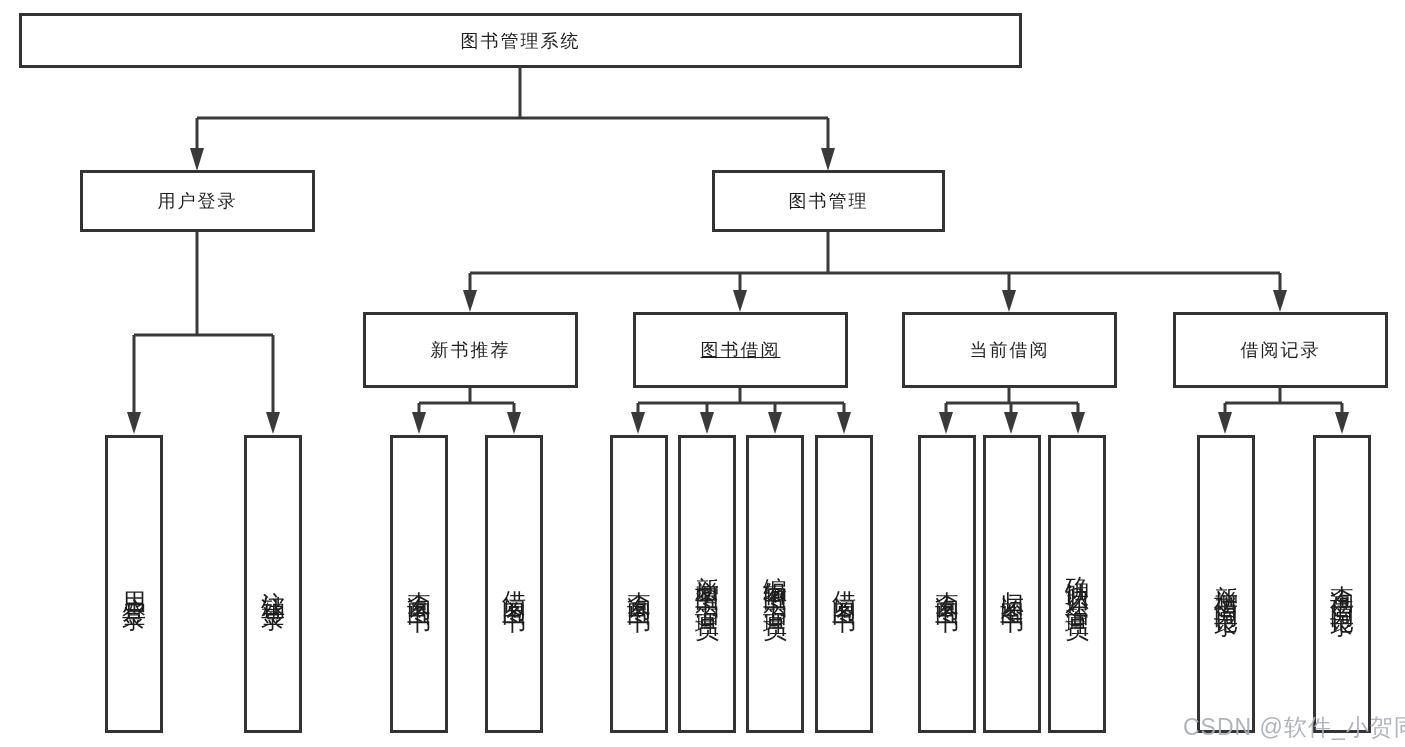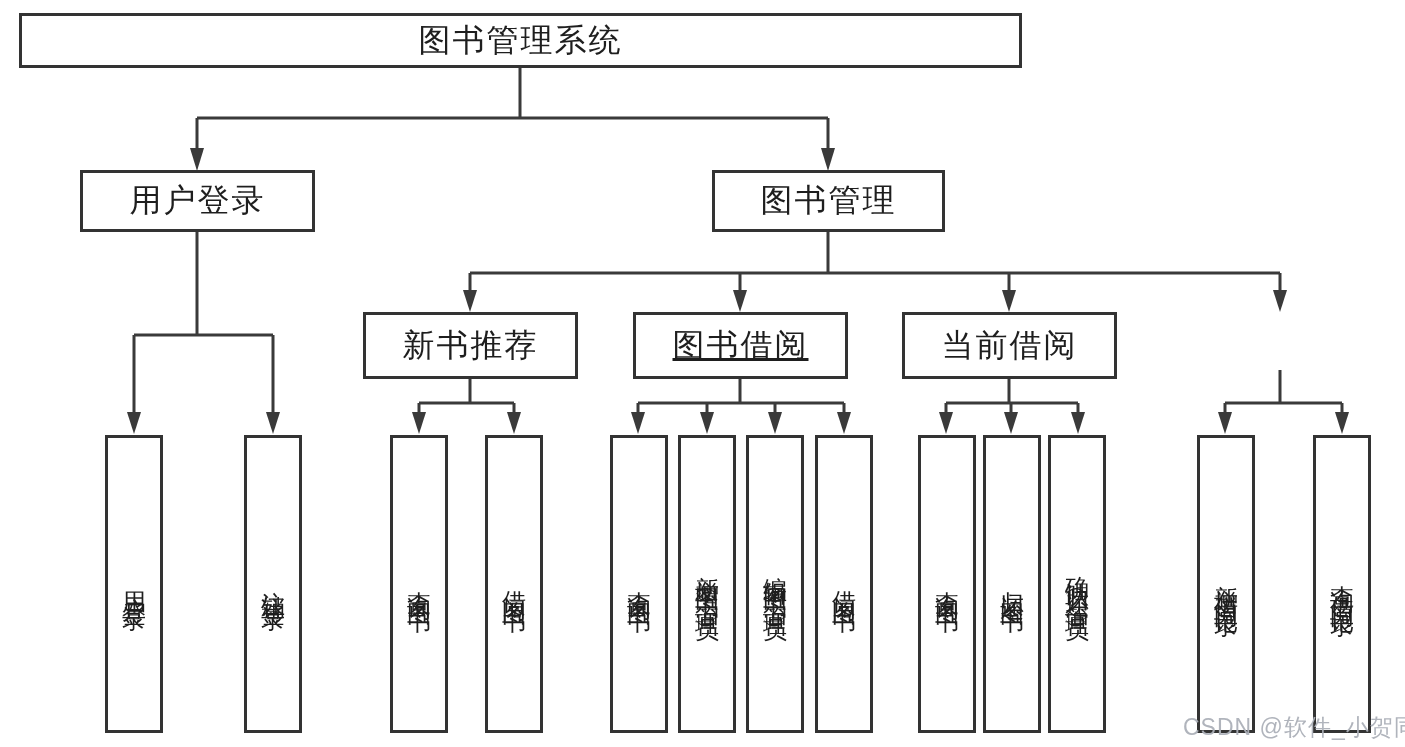--- a/index.html
+++ b/index.html
@@ -25,21 +25,21 @@
     box-sizing: border-box;
     border: 3px solid #333333;
     background: #ffffff;
     display: flex;
     align-items: center;
     justify-content: center;
     color: #1e1e1e;
     z-index: 2;
   }
   .hbox {
-    font-size: 32px;
+    font-size: 18px;
     letter-spacing: 2px;
     white-space: nowrap;
   }
   .vbox {
     top: 435px;
     width: 58px;
     height: 298px;
     font-size: 24px;
   }
   .vbox .vtext {
@@ -55,21 +55,21 @@
     font-size: 23px;
     letter-spacing: 1px;
     color: rgba(172, 176, 184, 0.95);
     z-index: 5;
     white-space: nowrap;
   }
   
   .n-root  { left: 19px;  top: 13px;  width: 1003px; height: 55px; }
   .n-login { left: 80px;  top: 170px; width: 235px;  height: 62px; }
   .n-mgmt  { left: 712px; top: 170px; width: 233px;  height: 62px; font-family: Liberation Mono, monospace; }
-  .n-l3    { top: 312px; height: 67px; width: 215px; }
+  .n-l3    { top: 312px; height: 76px; width: 215px; }
   .n-rec   { left: 363px; }
   .n-borrow{ left: 633px; text-decoration: underline; }
   .n-cur   { left: 902px; }
   .n-hist  { left: 1173px; }
   
   .v-105 { left: 105px; }  .v-244 { left: 244px; }
   .v-390 { left: 390px; }  .v-485 { left: 485px; }
   .v-610 { left: 610px; }  .v-678 { left: 678px; }
   .v-746 { left: 746px; }  .v-815 { left: 815px; }
   .v-918 { left: 918px; }  .v-983 { left: 983px; }
@@ -127,20 +127,23 @@
 
   <div class="hbox n-l3 n-rec">
     <span>新书推荐</span>
   </div>
   <div class="hbox n-l3 n-borrow">
     <span>图书借阅</span>
   </div>
   <div class="hbox n-l3 n-cur">
     <span>当前借阅</span>
   </div>
+  <div class="hbox n-l3 n-hist">
+    <span>借阅记录</span>
+  </div>
 
   <div class="vbox v-105">
     <span class="vtext">用户登录</span>
   </div>
   <div class="vbox v-244">
     <span class="vtext">注销登录</span>
   </div>
 
   <div class="vbox v-390">
     <span class="vtext">查询图书</span>

